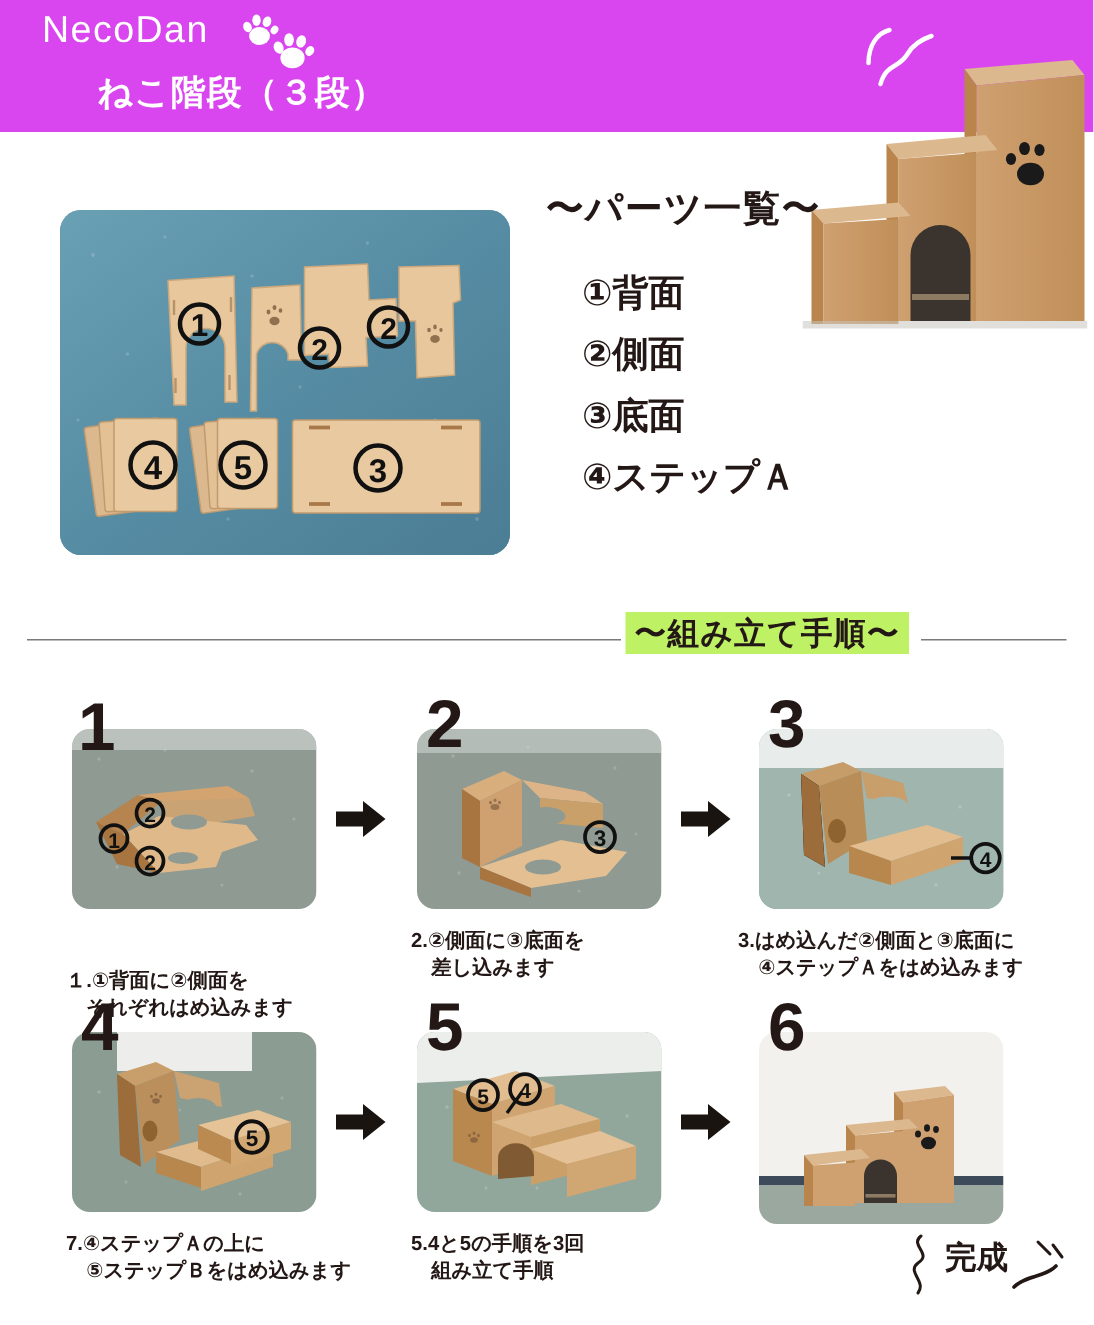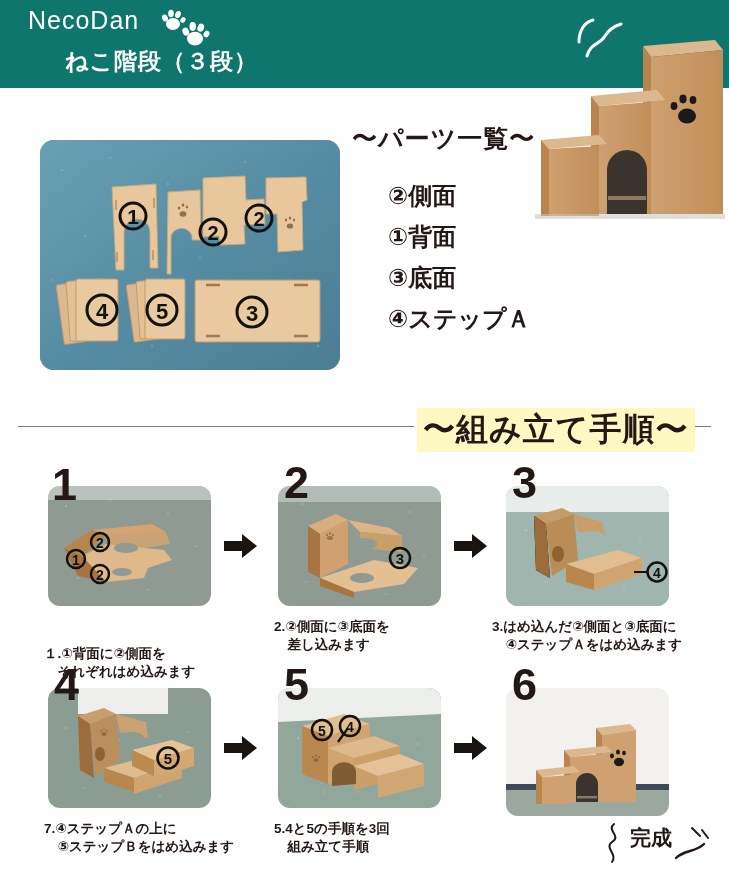--- a/index.html
+++ b/index.html
@@ -15,21 +15,21 @@
     overflow: hidden;
     position: relative;
   }
 
   
   .header {
     position: absolute;
     left: 0; top: 0;
     width: 729px;
     height: 88px;
-    background: #0f766e;
+    background: #d946ef;
     overflow: hidden;
   }
   .brand {
     position: absolute;
     left: 28px; top: 6px;
     font-size: 25px;
     letter-spacing: 1px;
     color: #ffffff;
     font-weight: 400;
   }
@@ -66,21 +66,21 @@
   .parts-photo {
     position: absolute;
     left: 40px; top: 140px;
     width: 300px; height: 230px;
     border-radius: 14px;
     overflow: hidden;
     background: #5f93a8;
   }
   .parts-heading {
     position: absolute;
-    left: 352px; top: 122px;
+    left: 364px; top: 122px;
     font-size: 25px;
     font-weight: 700;
     color: #231815;
     letter-spacing: 1px;
   }
   .parts-list {
     position: absolute;
     left: 388px; top: 175px;
     width: 300px;
   }
@@ -99,25 +99,25 @@
   }
   .rule-right {
     position: absolute;
     left: 614px; top: 426px;
     width: 97px; height: 1px;
     background: #7a7a7a;
   }
   .steps-heading {
     position: absolute;
     left: 417px; top: 408px;
-    font-size: 32px;
+    font-size: 21px;
     font-weight: 700;
     color: #231815;
     letter-spacing: 1px;
-    background: #fef9c3;
+    background: #bef264;
     padding: 0 6px;
   }
 
   
   .step {
     position: absolute;
     width: 182px;
   }
   .step-photo {
     position: absolute;
@@ -323,22 +323,22 @@
     <text x="62" y="179" font-size="22" font-weight="700" text-anchor="middle" fill="#111" font-family="Liberation Sans, sans-serif">4</text>
   </g>
   <g>
     <circle cx="122" cy="170" r="15" fill="none" stroke="#111" stroke-width="3"></circle>
     <text x="122" y="179" font-size="22" font-weight="700" text-anchor="middle" fill="#111" font-family="Liberation Sans, sans-serif">5</text>
   </g>
 </svg>
 
 <div class="parts-heading">〜パーツ一覧〜</div>
 <div class="parts-list">
+  <div class="parts-list-item">①背面</div>
   <div class="parts-list-item">②側面</div>
-  <div class="parts-list-item">①背面</div>
   <div class="parts-list-item">③底面</div>
   <div class="parts-list-item">④ステップＡ</div>
 </div>
 
 <div class="rule-left"></div>
 <div class="rule-right"></div>
 <div class="steps-heading">〜組み立て手順〜</div>
 
 <div class="step" style="left:40px; top:470px;">
   <div class="step-number" style="left:12px; top:-8px;">1</div>

